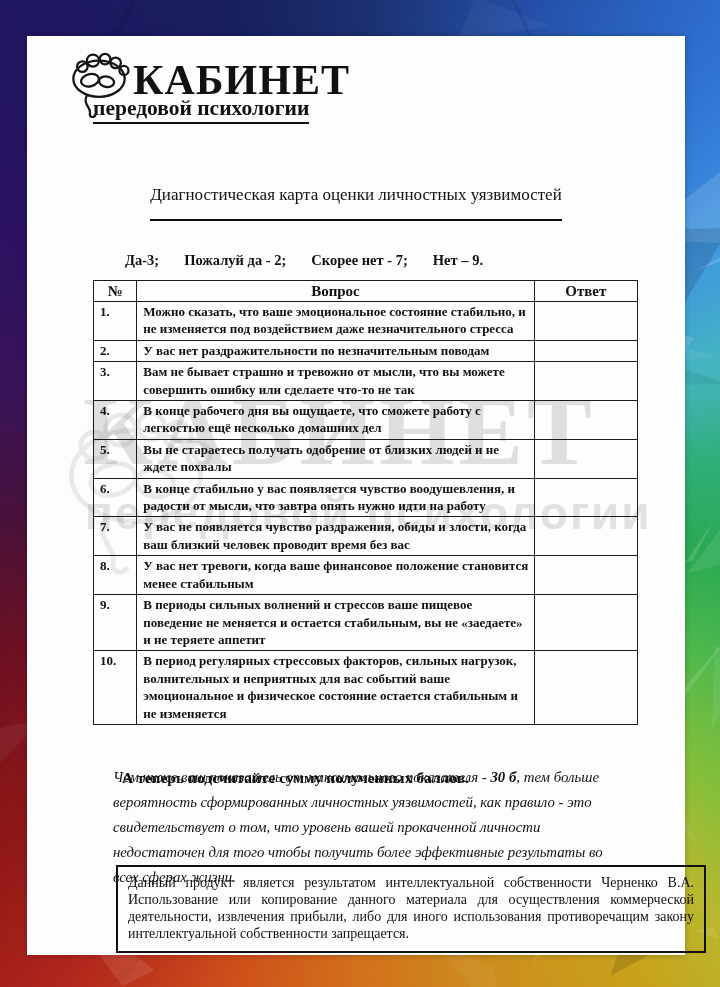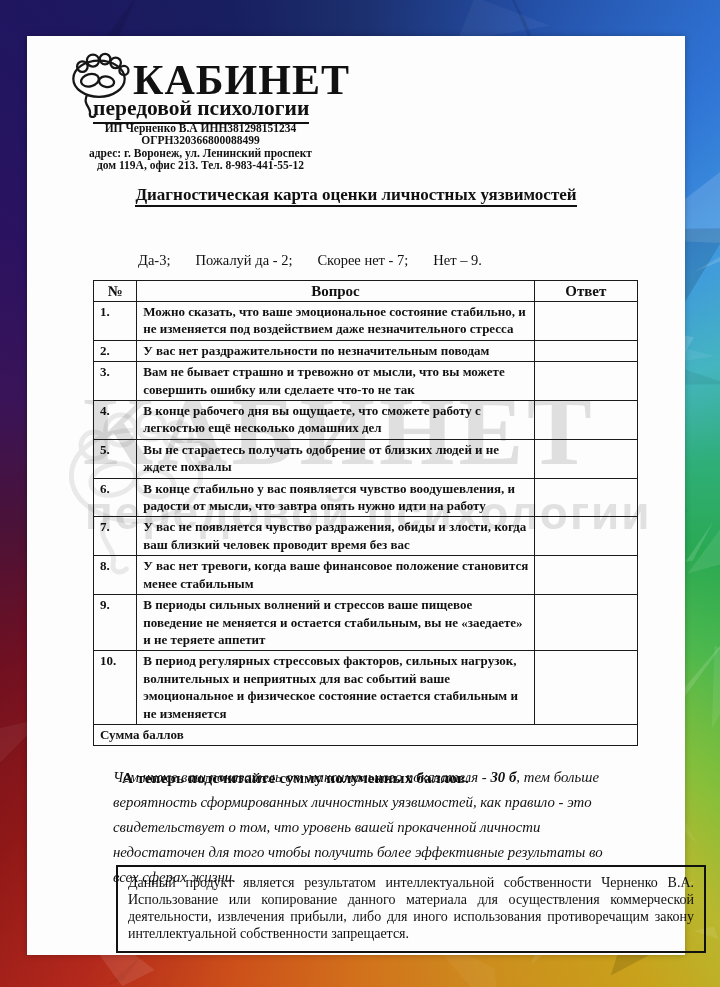--- a/index.html
+++ b/index.html
@@ -26,23 +26,23 @@
   .wm-brain{left:14px;top:328px;width:190px;height:250px;opacity:0.10;z-index:0;}
 
   .brain{left:33px;top:14px;width:78px;height:68px;z-index:1;}
   .brand{left:106px;top:20px;font-size:42px;font-weight:bold;letter-spacing:1px;z-index:1;}
   .subtitle{left:66px;top:60px;font-size:21.5px;font-weight:bold;
             border-bottom:2.5px solid #111;padding-bottom:1px;z-index:1;}
   .info{left:26px;top:86px;width:295px;font-size:11.5px;line-height:12.3px;
         font-weight:bold;text-align:center;z-index:1;}
 
   .title-wrap{left:0;right:0;top:149px;text-align:center;z-index:1;}
-  .title-wrap span{font-size:17px;font-weight:bold;border-bottom:2px solid #111;padding-bottom:1px;}
+  .title-wrap span{font-size:17px;font-weight:normal;border-bottom:2px solid #111;padding-bottom:15px;}
   .instruction{left:95px;top:184px;font-size:15.5px;font-style:italic;z-index:1;}
-  .scale{left:111px;top:216px;display:flex;gap:25px;font-size:14.5px;font-weight:normal;z-index:1;}
+  .scale{left:98px;top:216px;display:flex;gap:25px;font-size:14.5px;font-weight:bold;z-index:1;}
 
   .qtable{left:66px;top:244px;width:545px;border-collapse:collapse;z-index:1;}
   .qtable td,.qtable th{border:1.5px solid #1b1b1b;font-weight:bold;
       font-size:13px;line-height:17.4px;padding:1px 4px 2px 6px;vertical-align:top;text-align:left;}
   .qtable th{font-size:15px;text-align:center;padding:1px 2px;line-height:18px;}
   .td-num{width:33px;font-size:13.5px;}
   .td-q{width:399px;}
   .td-a{width:95px;}
   .sum-cell{text-align:right;padding-right:100px;font-size:15.5px;line-height:21px;}
 
@@ -196,26 +196,20 @@
         <circle cx="72" cy="17" r="7"></circle>
           <circle cx="83" cy="27" r="6"></circle>
         <ellipse cx="50" cy="38" rx="34" ry="24"></ellipse>
         <ellipse cx="38" cy="40" rx="12" ry="8" transform="rotate(-15 38 40)"></ellipse>
         <ellipse cx="60" cy="42" rx="10" ry="7" transform="rotate(10 60 42)"></ellipse>
         <path d="M 34 60 C 28 72, 40 76, 38 84 C 37 89, 42 90, 45 87"></path>
       </g>
     </svg>
     <div class="brand">КАБИНЕТ</div>
     <div class="subtitle">передовой психологии</div>
-    <div class="info">
-      <div>ИП Черненко В.А  ИНН381298151234</div>
-      <div>ОГРН320366800088499</div>
-      <div>адрес: г. Воронеж, ул. Ленинский проспект</div>
-      <div>дом 119А,  офис 213. Тел. 8-983-441-55-12</div>
-    </div>
 
     <div class="title-wrap">
       <span>Диагностическая карта оценки личностных уязвимостей</span>
     </div>
     <div class="scale">
       <span>Да-3;</span>
       <span>Пожалуй да - 2;</span>
       <span>Скорее нет - 7;</span>
       <span>Нет – 9.</span>
     </div>
@@ -270,23 +264,20 @@
       <tr>
         <td class="td-num">9.</td>
         <td class="td-q">В периоды сильных волнений и стрессов  ваше пищевое поведение не меняется и остается стабильным, вы не «заедаете» и не теряете аппетит</td>
         <td class="td-a"></td>
       </tr>
       <tr>
         <td class="td-num">10.</td>
         <td class="td-q">В  период  регулярных стрессовых факторов, сильных нагрузок, волнительных и неприятных для вас событий ваше эмоциональное и физическое состояние остается стабильным и не изменяется</td>
         <td class="td-a"></td>
       </tr>
-      <tr>
-        <td class="sum-cell" colspan="3">Сумма баллов</td>
-      </tr>
     </tbody>
       </table>
 
     <div class="subtotal">А теперь подсчитайте сумму полученных баллов.</div>
     <div class="note">
       <span>Чем ниже ваш показатель от максимального показателя - </span><b>30 б</b><span>, тем больше вероятность сформированных личностных уязвимостей, как правило - это свидетельствует о том, что уровень вашей прокаченной личности недостаточен для того чтобы получить более эффективные  результаты во всех сферах жизни.</span>
     </div>
     <div class="copyright">Данный продукт является результатом интеллектуальной собственности Черненко В.А. Использование или копирование данного материала для осуществления коммерческой деятельности, извлечения прибыли, либо для иного использования противоречащим закону интеллектуальной собственности запрещается.</div>
   </div>
 </div>

